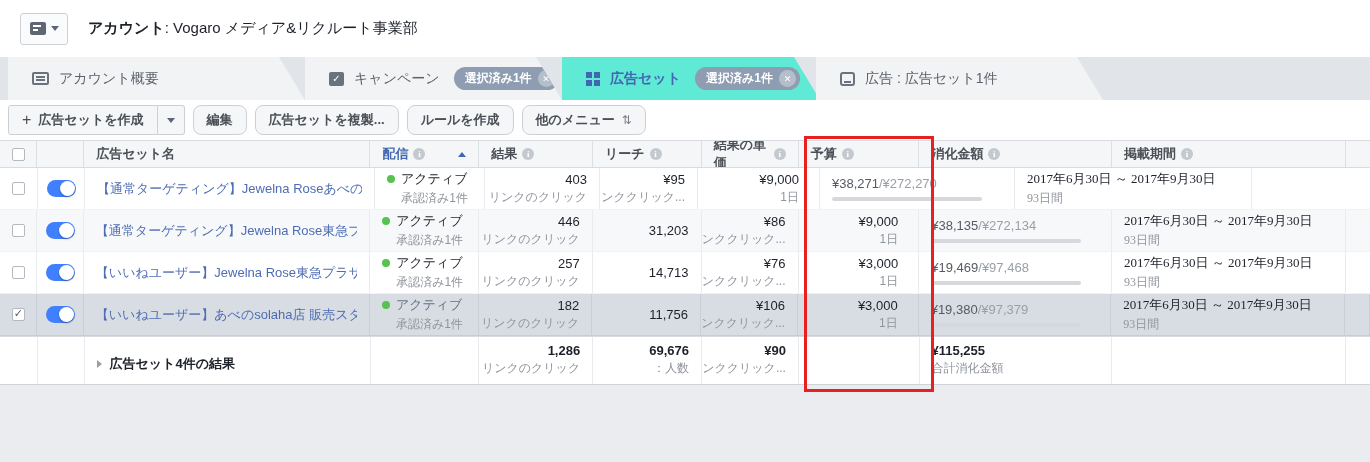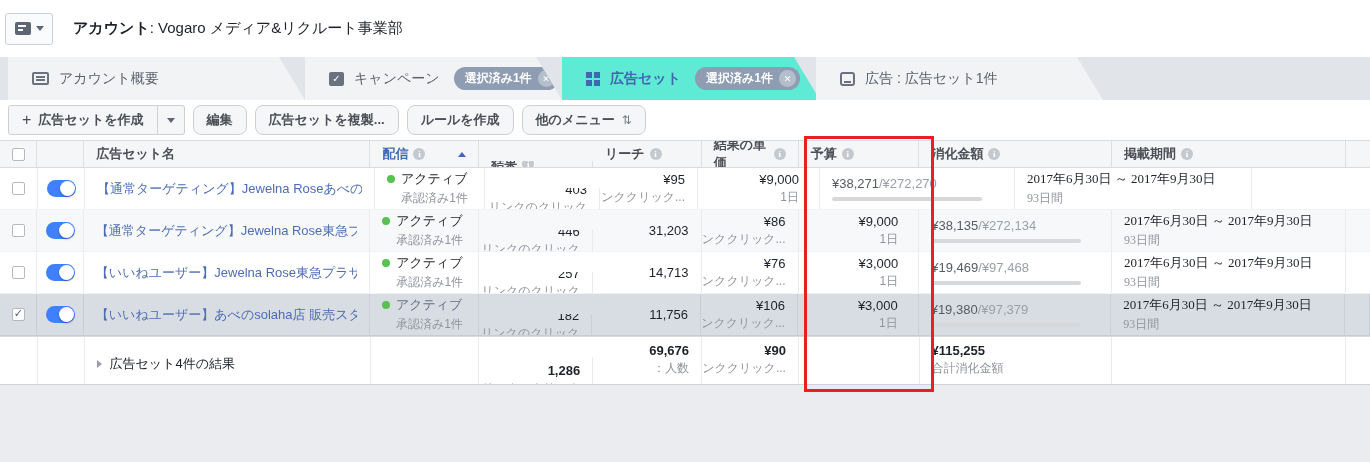--- a/index.html
+++ b/index.html
@@ -3,21 +3,21 @@
 <meta charset="utf-8">
 <style>
   * { margin:0; padding:0; box-sizing:border-box; }
   body {
     width:1370px; height:462px; overflow:hidden; position:relative;
     background:#eaecf0;
     font-family:"Liberation Sans","DejaVu Sans",sans-serif;
     -webkit-font-smoothing:antialiased;
   }
   
-  .topbar { height:57px; background:#fff; display:flex; align-items:center; padding-left:5px; }
+  .topbar { height:57px; background:#fff; display:flex; align-items:center; padding-left:20px; }
   .account-btn { width:48px; height:32px; border:1px solid #ccd0d5; border-radius:3px; background:#fafbfc;
     display:flex; align-items:center; justify-content:center; gap:5px; cursor:pointer; }
   .doc-icon { width:16px; height:13px; background:#5f6673; border-radius:2px; position:relative; }
   .doc-icon::before { content:""; position:absolute; left:3px; right:5px; top:3px; height:2px; background:#fff; }
   .doc-icon::after  { content:""; position:absolute; left:3px; right:8px; top:7px; height:2px; background:#fff; }
   .caret-down { width:0; height:0; border-left:4px solid transparent; border-right:4px solid transparent; border-top:5px solid #5f6673; }
   .account-title { margin-left:20px; font-size:15px; color:#1d2129; }
   .account-title .lbl { font-weight:bold; }
   
   .tabbar { position:relative; height:43px; background:#e1e4e9; }
@@ -53,21 +53,21 @@
   .thead { display:flex; height:28px; background:#f5f6f7; border-top:1px solid #d8dbdf; border-bottom:1px solid #d8dbdf; }
   .hcell { display:flex; align-items:center; gap:5px; font-size:13px; font-weight:bold; color:#4b4f56;
     border-right:1px solid #dcdfe3; padding:0 12px; overflow:hidden; cursor:pointer; }
   .hcell.blue { color:#4267b2; }
   .trow { display:flex; height:42px; background:#fff; border-bottom:1px solid #f0f2f5; }
   .trow.alt { background:#f7f8fa; }
   .trow.selected { background:#d8dde4; border-bottom:1px solid #c7cdd6; }
   .cell { border-right:1px solid #e9ebee; padding:0 12px; display:flex; flex-direction:column; justify-content:center; overflow:hidden; }
   .trow.selected .cell { border-right:1px solid #c9cfd8; }
   .c-check { width:38px; } .c-toggle { width:47px; } .c-name { width:290px; } .c-delivery { width:110px; }
-  .c-results { width:115px;margin-top:20px; } .c-reach { width:110px; } .c-cost { width:98px; } .c-budget { width:122px; }
+  .c-results { width:115px; } .c-reach { width:110px; } .c-cost { width:98px; } .c-budget { width:122px; }
   .c-spent { width:195px; } .c-schedule { width:237px;font-family:Liberation Serif, serif; } .c-end { width:8px; border-right:none; }
   .r { align-items:flex-end; text-align:right; }
   .checkbox { width:13px; height:13px; border:1px solid #b5b9bf; border-radius:2px; background:#fff; margin:auto; cursor:pointer; position:relative; }
   .checkbox.checked::after { content:"✓"; position:absolute; left:1px; top:-2px; font-size:11px; font-weight:bold; color:#56606e; }
   .toggle { width:29px; height:17px; border-radius:9px; background:#4080ff; margin:auto; position:relative; cursor:pointer; }
   .toggle::after { content:""; position:absolute; right:1px; top:1px; width:15px; height:15px; border-radius:50%; background:#fff; box-shadow:0 1px 2px rgba(0,0,0,.35); }
   .name-link { font-size:13px; color:#4d6cb3; text-decoration:none; white-space:nowrap; overflow:hidden; cursor:pointer; }
   .status-line { display:flex; align-items:center; gap:6px; font-size:13px; color:#1d2129; white-space:nowrap; }
   .trow.selected .status-line { color:#667083; }
   .dot { width:8px; height:8px; border-radius:50%; background:#58c251; flex:none; }
@@ -79,21 +79,21 @@
   .bar { width:150px; height:4px; background:#d6d8dc; border-radius:2px; margin-top:6px; overflow:hidden; }
   .bar-fill { height:100%; background:#55bd3f; border-radius:2px; }
   .info-icon { width:12px; height:12px; border-radius:50%; background:#c4c9d0; position:relative; flex:none; cursor:pointer; }
   .info-icon::after { content:"i"; position:absolute; left:50%; top:50%; transform:translate(-50%,-54%);
     color:#fff; font-size:9px; font-weight:bold; font-family:"Liberation Serif",serif; }
   .sort-caret { width:0; height:0; border-left:4px solid transparent; border-right:4px solid transparent;
     border-bottom:5px solid #4267b2; margin-left:auto; }
   .srow { display:flex; height:49px; background:#fff; border-top:1px solid #d8dbdf; border-bottom:1px solid #cfd3d8; }
   .srow .cell { justify-content:flex-start; padding-top:6px; }
   .srow .num { font-weight:bold; }
-  .sum-name { flex-direction:row !important; align-items:center !important; gap:8px; font-size:13px; font-weight:normal; color:#1d2129; }
+  .sum-name { flex-direction:row !important; align-items:center !important; gap:8px; font-size:13px; font-weight:bold; color:#1d2129; }
   .tri-right { width:0; height:0; border-top:4px solid transparent; border-bottom:4px solid transparent; border-left:5px solid #9aa0a8; }
   .red-box { position:absolute; left:804px; top:-4px; width:130px; height:256px; border:3px solid #e82020; z-index:5; pointer-events:none; }
 </style>
 </head>
 <body>
 
 <div class="topbar">
   <div class="account-btn">
     <span class="doc-icon"></span>
     <span class="caret-down"></span>

